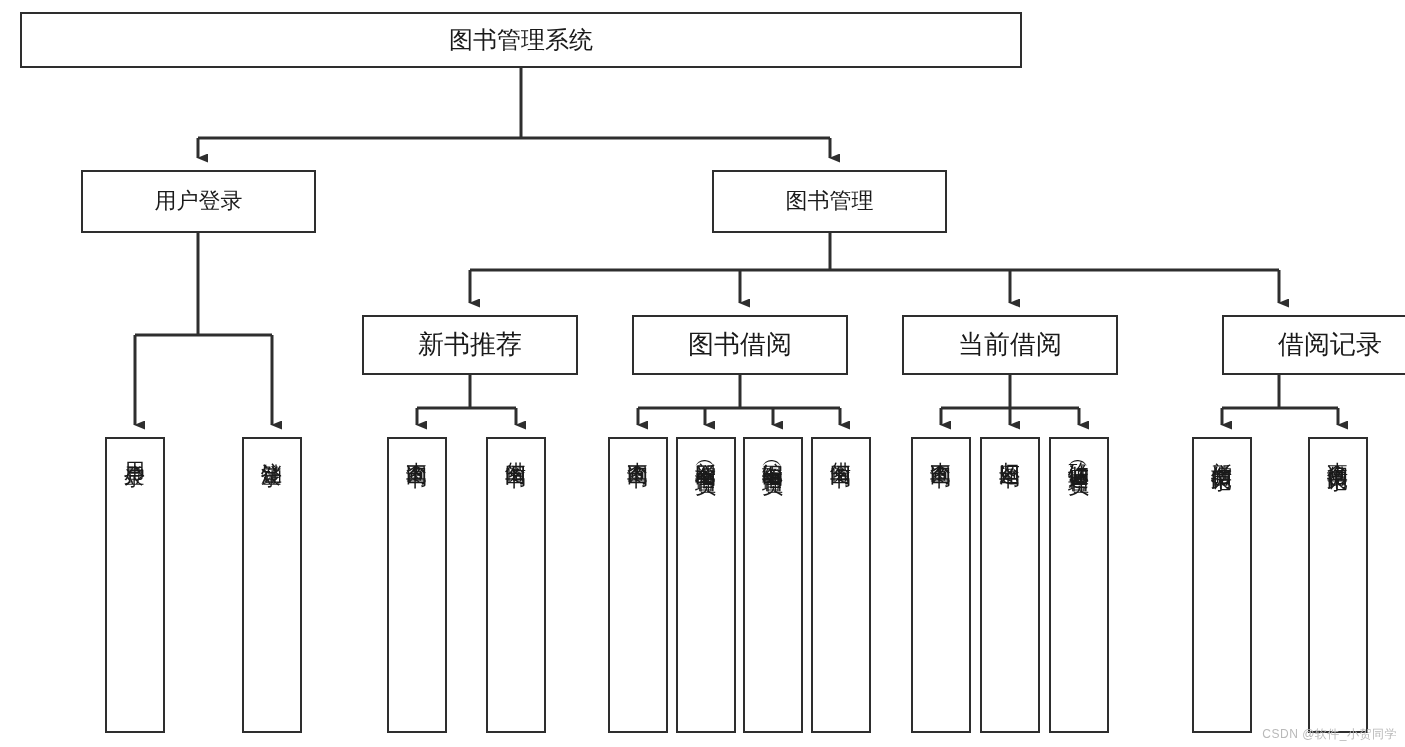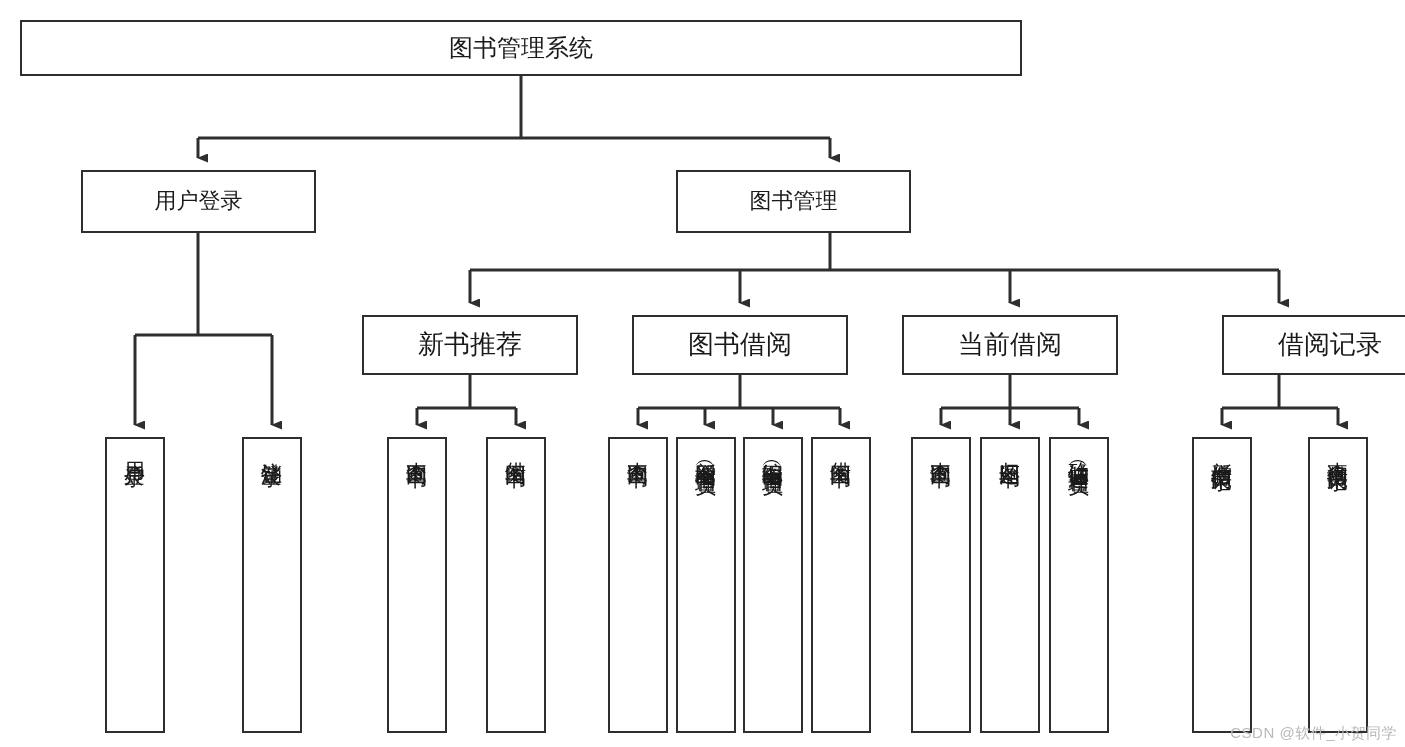--- a/index.html
+++ b/index.html
@@ -59,21 +59,21 @@
     white-space: nowrap;
   }
   #root-node .node-label   { font-size: 24px; }
   .lvl2 .node-label        { font-size: 22px; }
   .lvl3 .node-label        { font-size: 26px; }
   .leaf .node-label        { font-size: 21px; }
   .watermark {
     position: absolute;
     right: 8px;
     bottom: 4px;
-    font-size: 15px;
+    font-size: 12px;
     color: #b9b9b9;
     letter-spacing: 0.5px;
     white-space: nowrap;
     user-select: none;
   }
 </style>
 </head>
 <body>
 
 <div id="canvas">
@@ -121,29 +121,29 @@
       <line x1="1010" y1="408" x2="1010" y2="425" marker-end="url(#arrowhead)"></line>
       <line x1="1079" y1="408" x2="1079" y2="425" marker-end="url(#arrowhead)"></line>
 
       <line x1="1279" y1="375" x2="1279" y2="408"></line>
       <line x1="1222" y1="408" x2="1338" y2="408"></line>
       <line x1="1222" y1="408" x2="1222" y2="425" marker-end="url(#arrowhead)"></line>
       <line x1="1338" y1="408" x2="1338" y2="425" marker-end="url(#arrowhead)"></line>
     </g>
   </svg>
 
-  <div class="node horiz" id="root-node" style="left:20px; top:12px; width:1002px; height:56px;margin-top:8px;">
+  <div class="node horiz" id="root-node" style="left:20px; top:12px; width:1002px; height:56px;">
     <span class="node-label">图书管理系统</span>
   </div>
 
   <div class="node horiz lvl2" style="left:81px; top:170px; width:235px; height:63px;">
     <span class="node-label">用户登录</span>
   </div>
 
-  <div class="node horiz lvl2" style="left:676px; top:170px; width:235px; height:63px;">
+  <div class="node horiz lvl2" style="left:712px; top:170px; width:235px; height:63px;">
     <span class="node-label">图书管理</span>
   </div>
 
   <div class="node horiz lvl3" style="left:362px; top:315px; width:216px; height:60px;">
     <span class="node-label">新书推荐</span>
   </div>
 
   <div class="node horiz lvl3" style="left:632px; top:315px; width:216px; height:60px;">
     <span class="node-label">图书借阅</span>
   </div>

